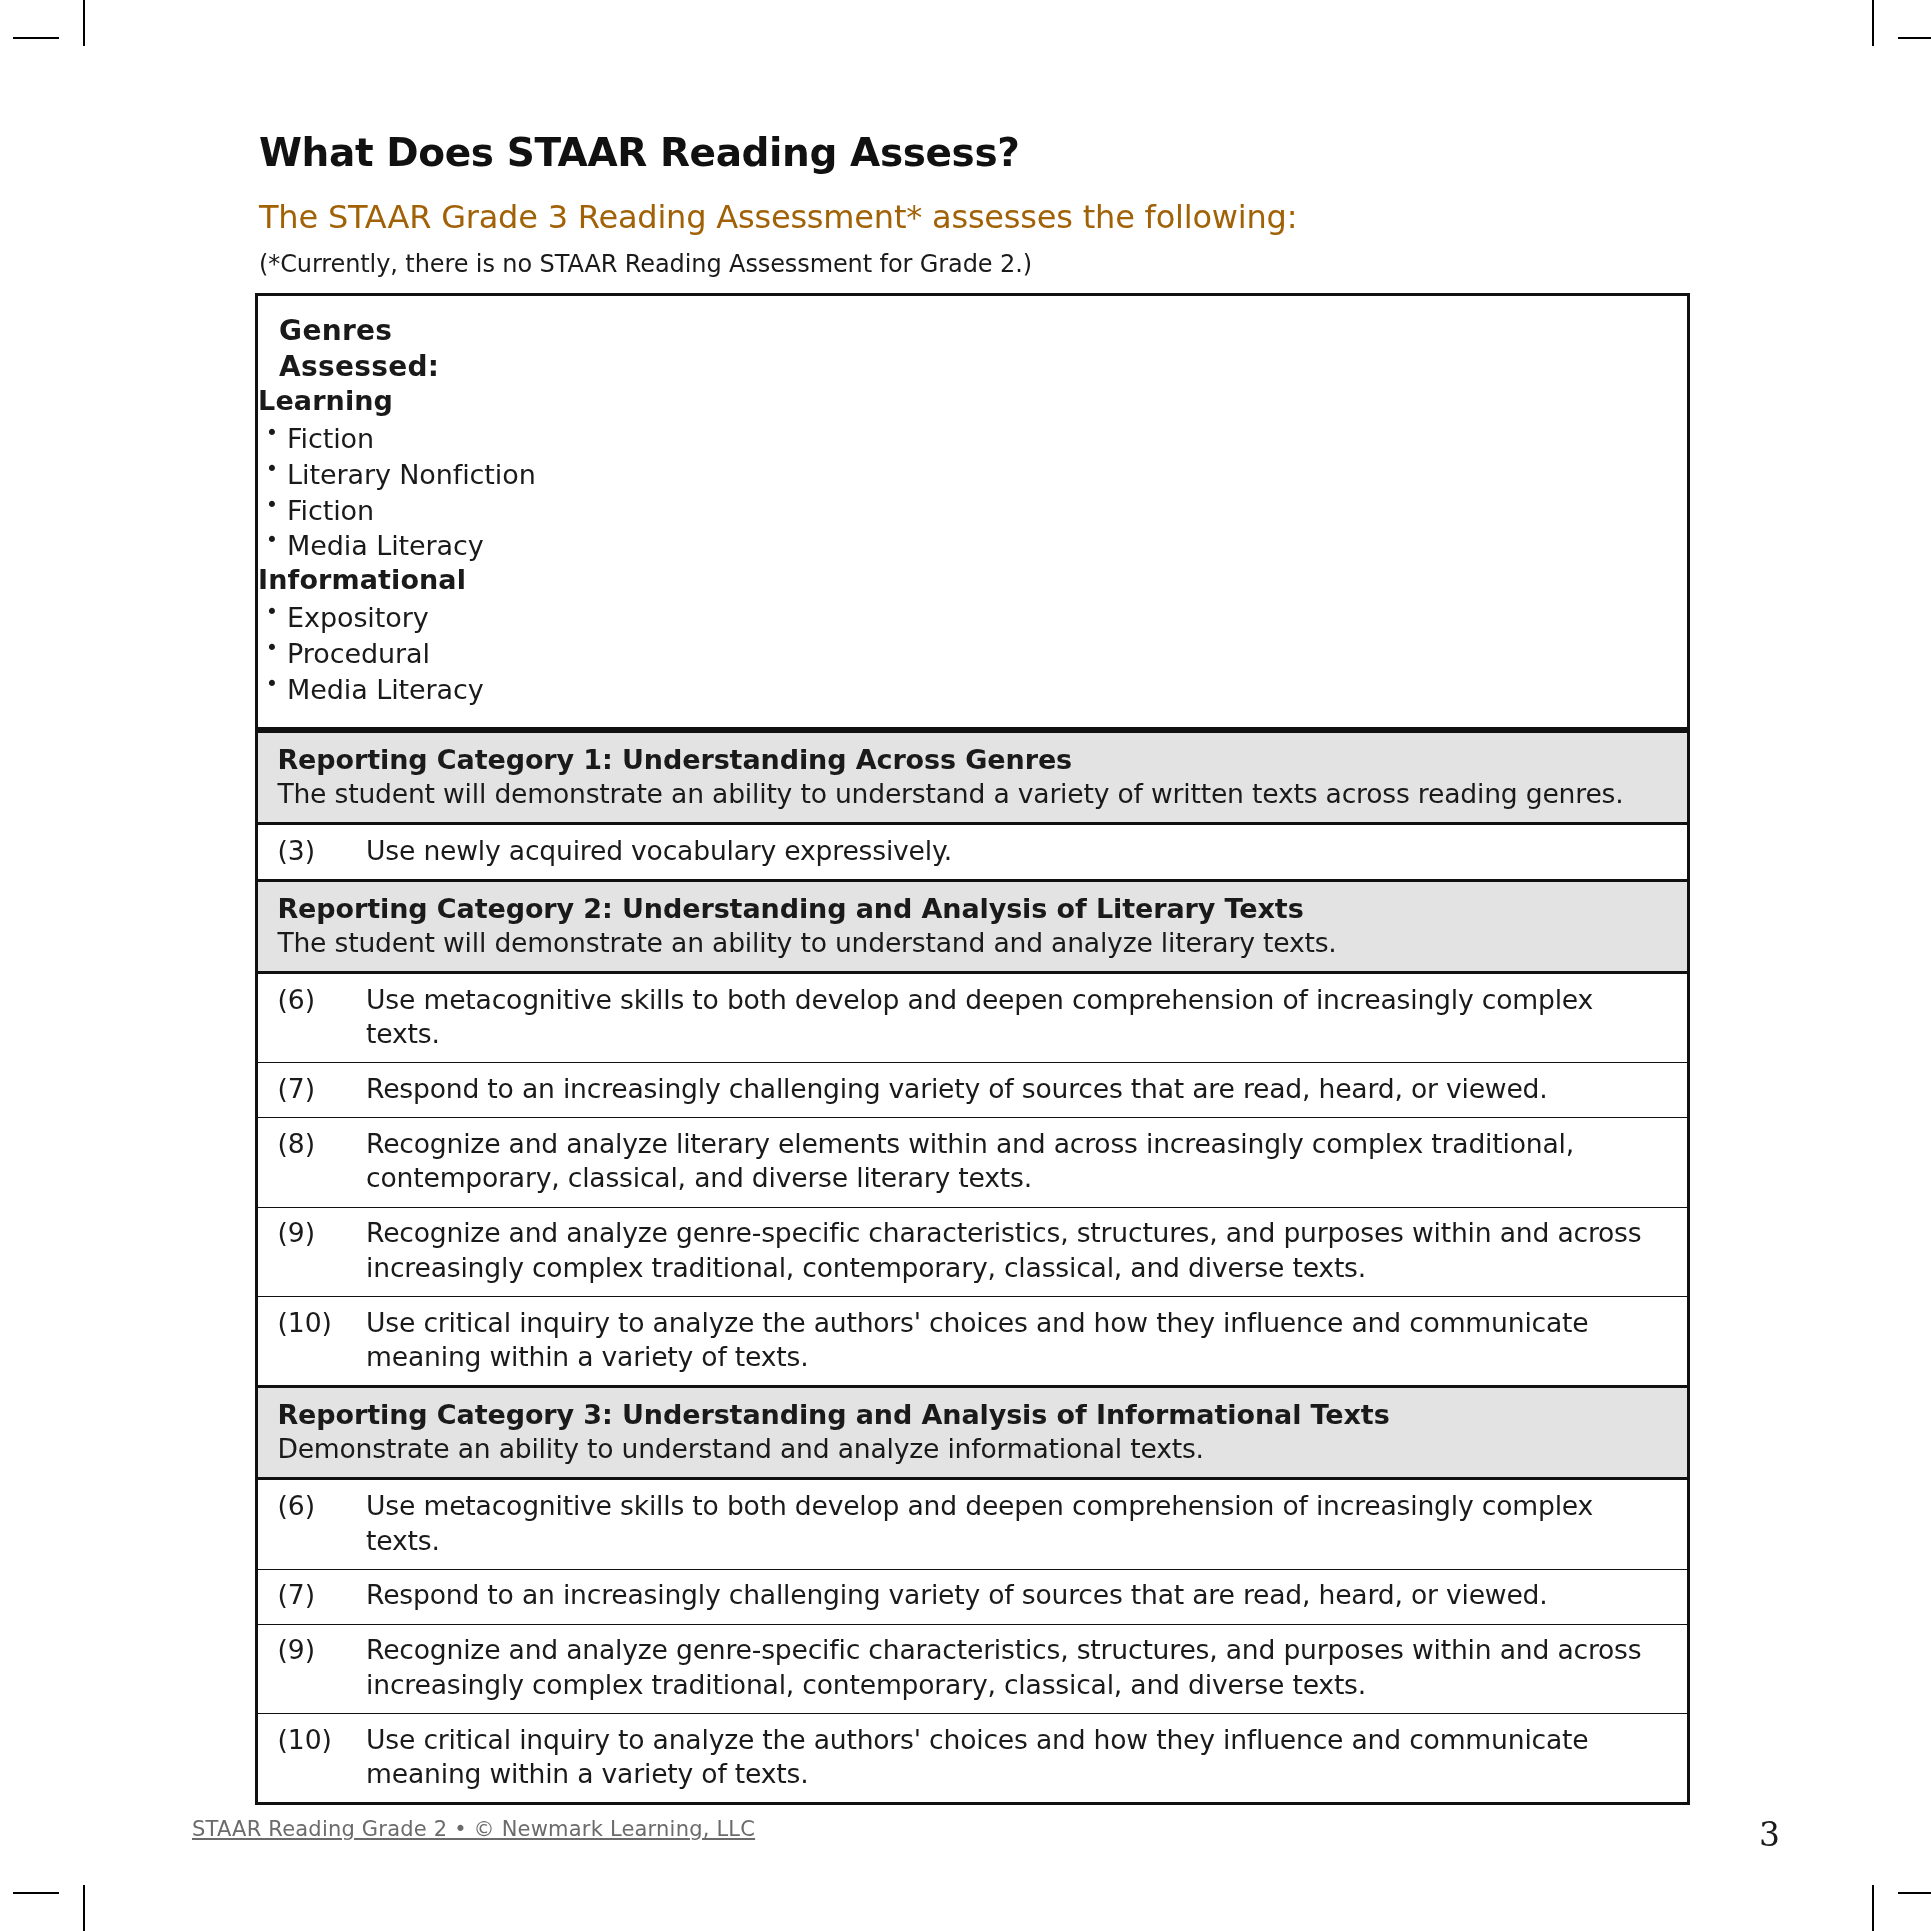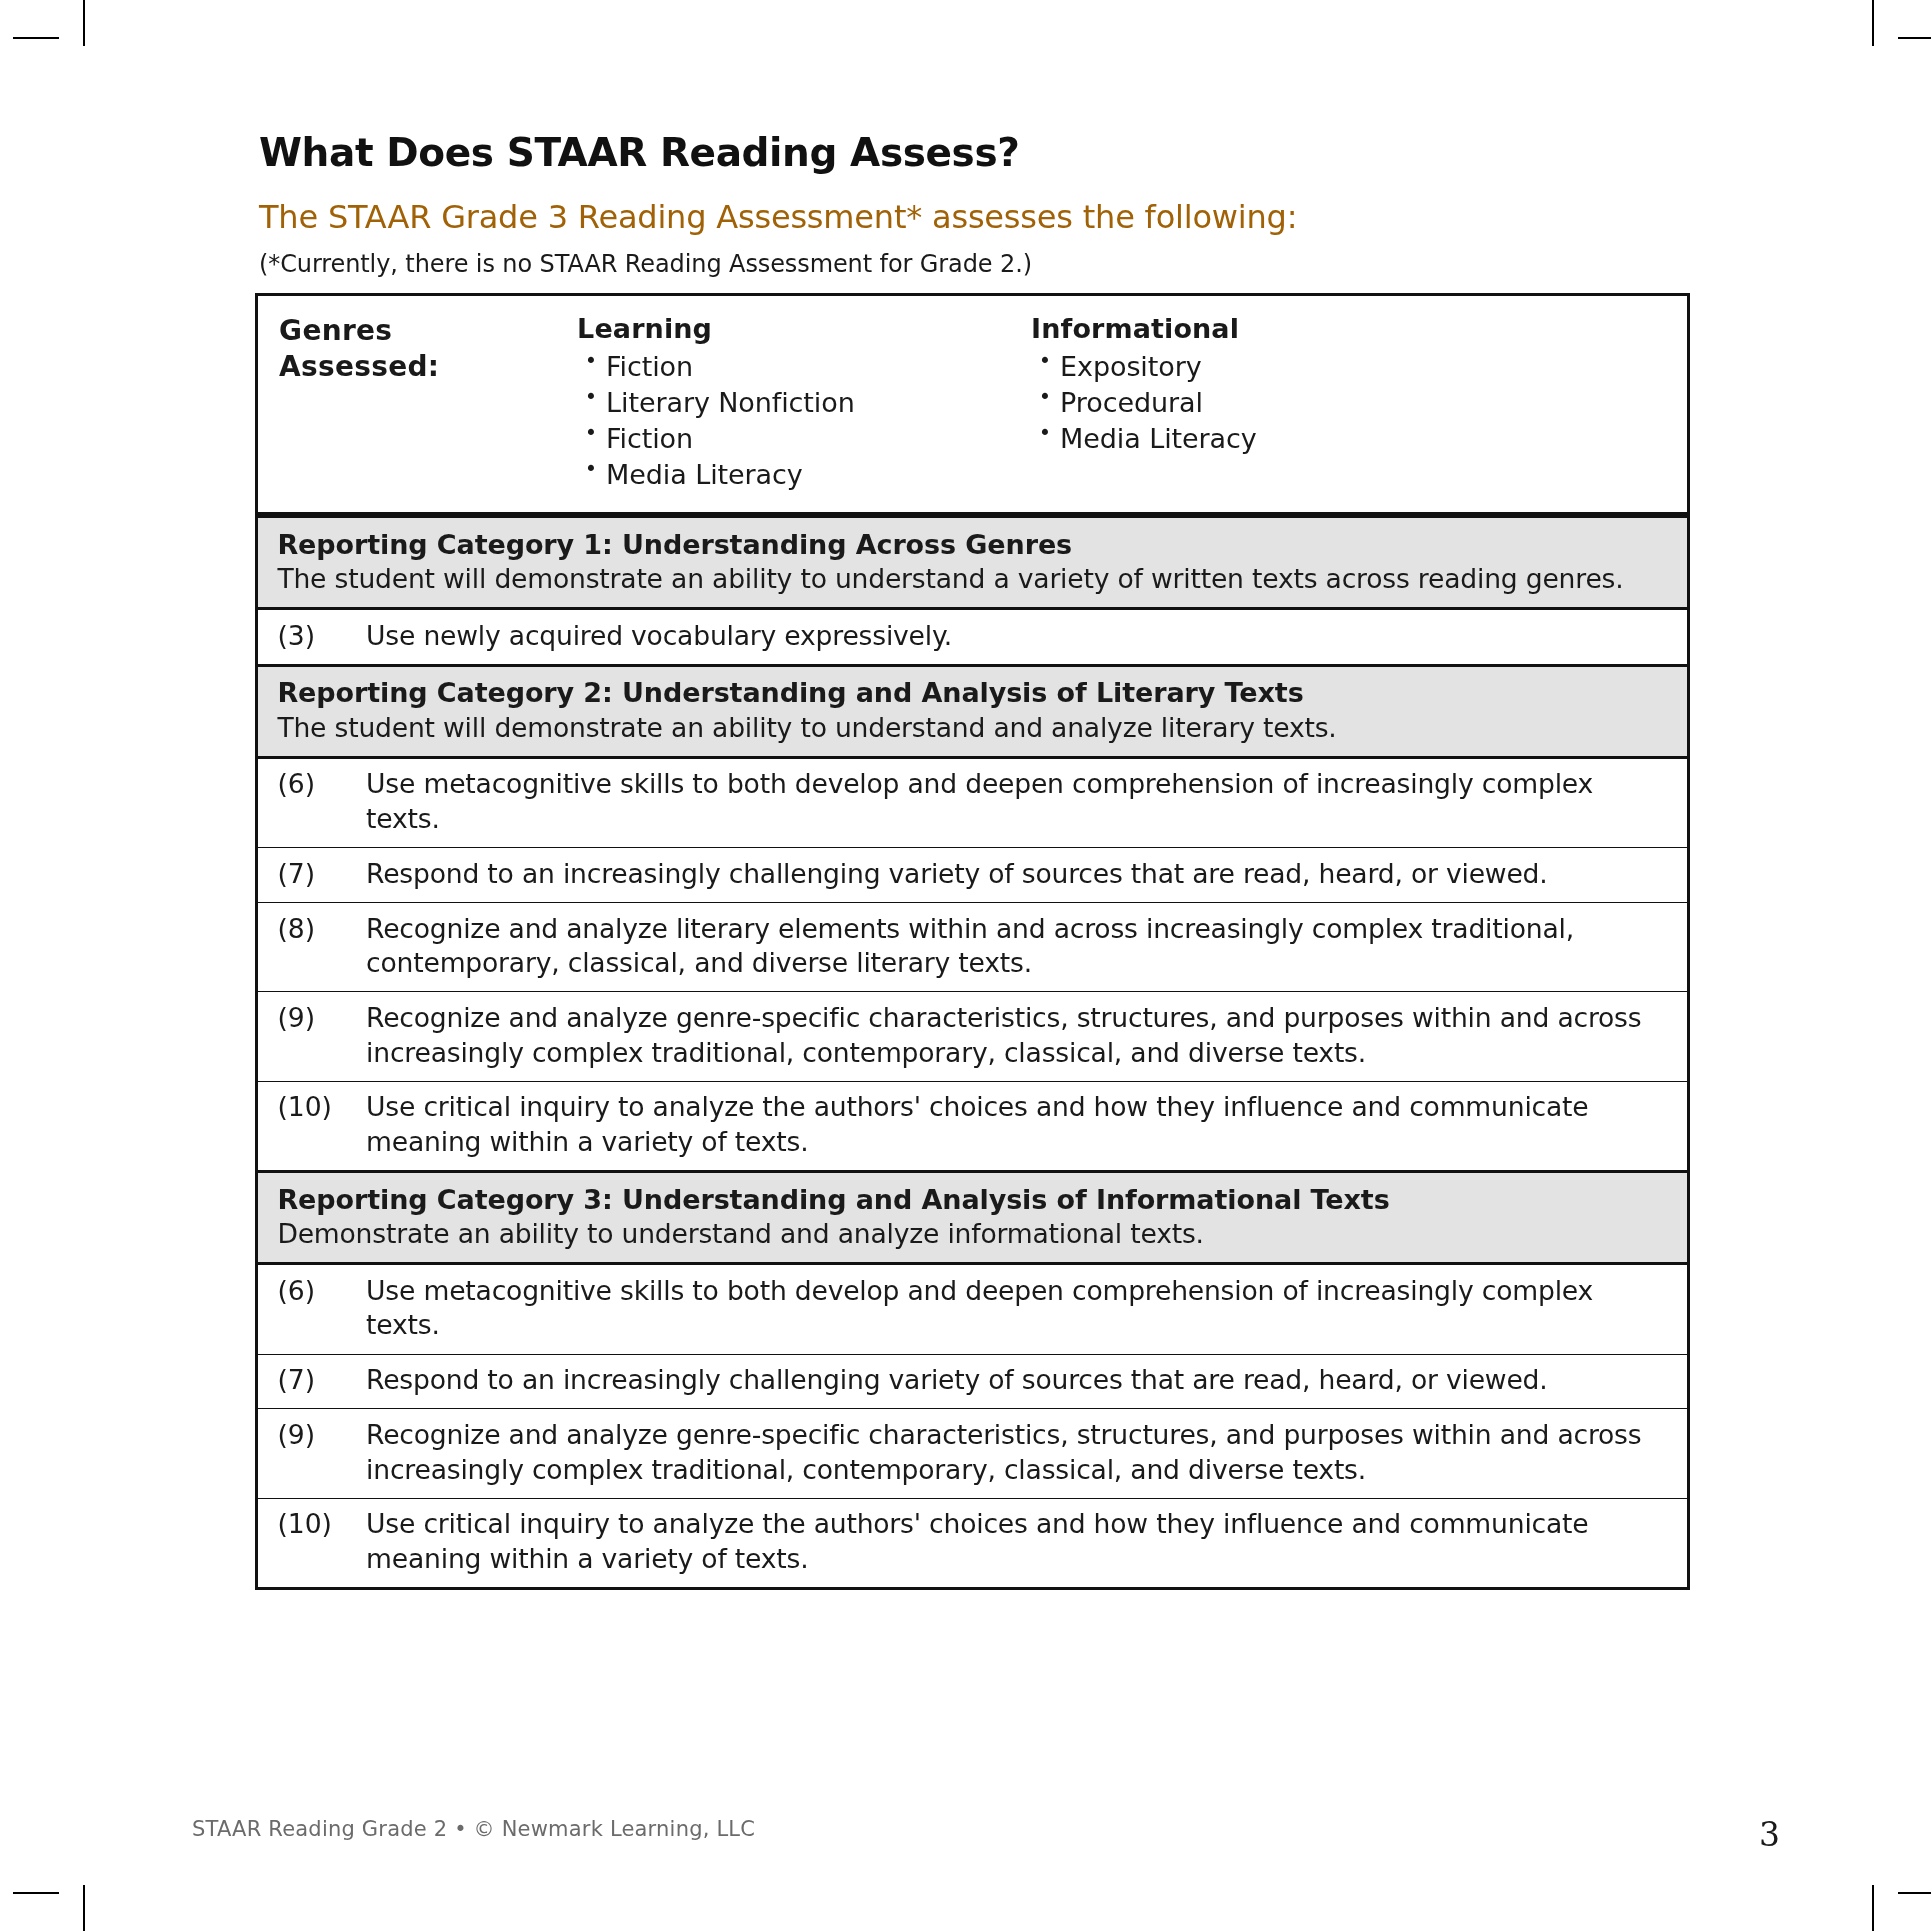--- a/index.html
+++ b/index.html
@@ -77,20 +77,21 @@
     border-collapse: collapse;
     width: 1429px;
     background: #ffffff;
     margin-left: -3.9px;
   }
 
   .genres-row {
     border-bottom: 3.9px solid #111111;
     display: flex;
     padding: 17.4px 0 19.3px 0;
+    flex-direction: column;
   }
   .genres-label {
     width: 319px;
     padding-left: 21px;
     box-sizing: border-box;
     font-size: 28px;
     font-weight: bold;
     line-height: 1.28;
     letter-spacing: 0.3px;
   }
@@ -167,20 +168,21 @@
 
   
   .footer-left {
     position: absolute;
     left: 179px;
     bottom: 90px;
     font-size: 21px;
     color: #6b6b6b;
     letter-spacing: 0.2px;
     font-family: "DejaVu Sans", sans-serif;
+    text-decoration: underline;
   }
   .footer-page {
     position: absolute;
     right: 164px;
     bottom: 77px;
     font-size: 33px;
     color: #1a1a1a;
     font-family: "DejaVu Serif", serif;
   }
 </style>

